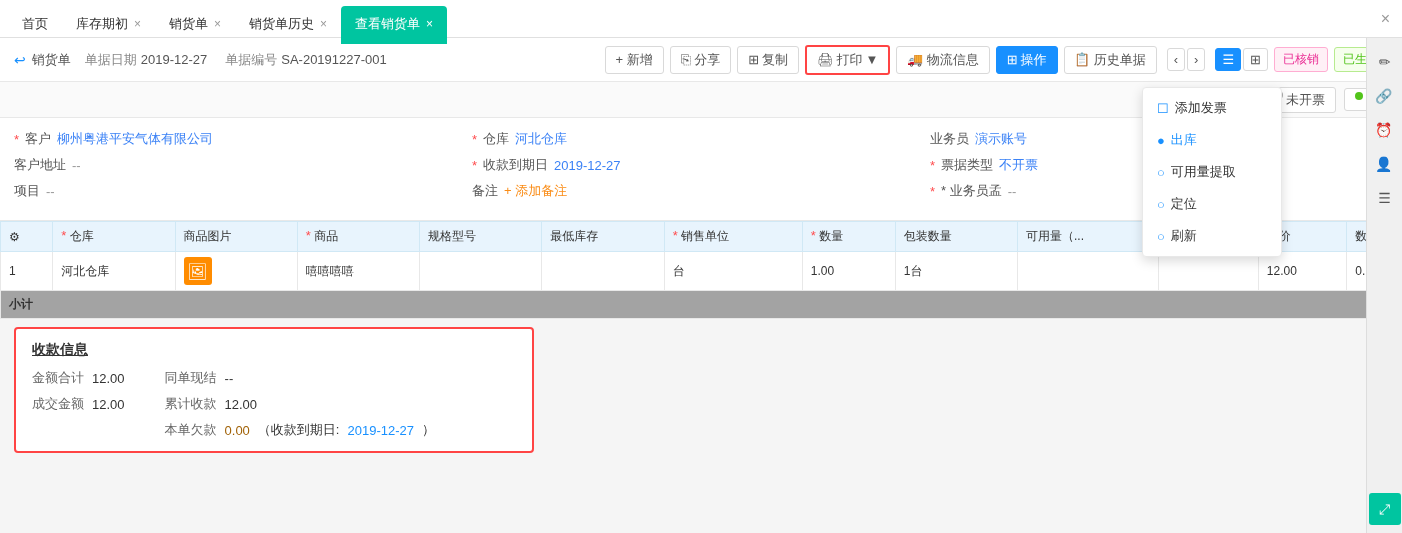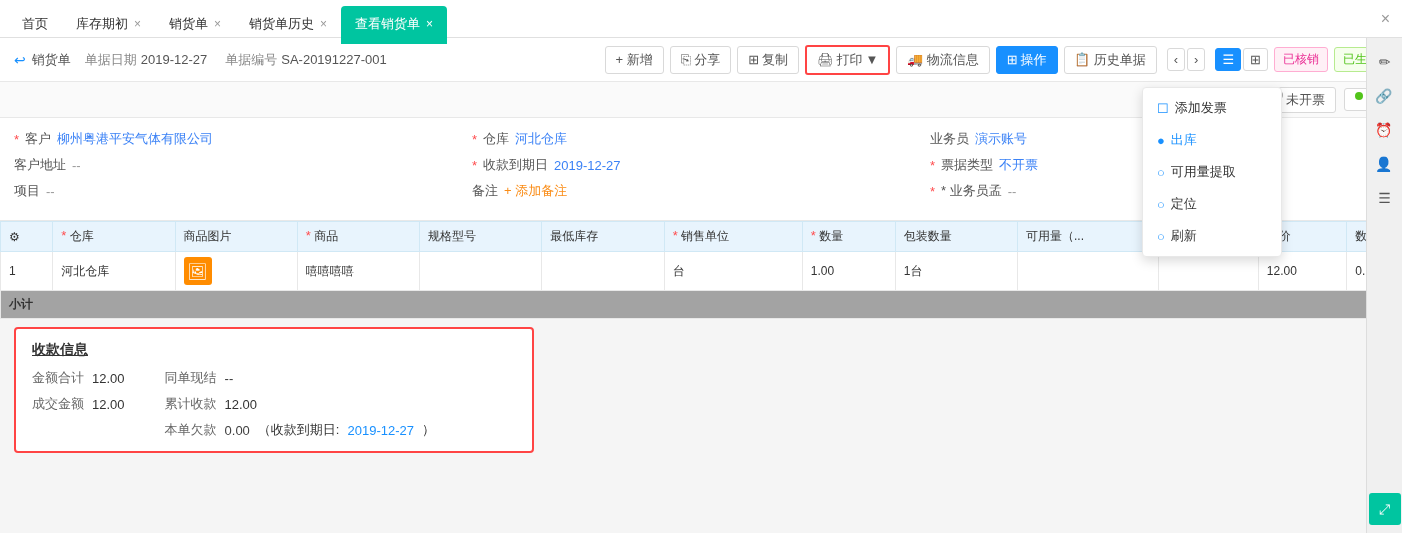--- a/index.html
+++ b/index.html
@@ -110,21 +110,21 @@
     .payment-info {
       background: #fff; border: 2px solid #ff4444; border-radius: 4px;
       margin: 8px 14px; padding: 12px 16px; width: 520px;
     }
     .payment-title { font-weight: bold; color: #333; margin-bottom: 10px; font-size: 14px; text-decoration: underline; }
     .payment-rows { display: flex; gap: 40px; }
     .payment-col { display: flex; flex-direction: column; gap: 8px; }
     .payment-row { display: flex; align-items: center; gap: 8px; }
     .payment-row .p-label { color: #666; white-space: nowrap; }
     .payment-row .p-value { color: #333; }
-    .payment-row .p-value.red { color: #404040; }
+    .payment-row .p-value.red { color: #a16207; }
     .payment-row .p-value.date { color: #1890ff; }
 
     
     .dropdown-menu {
       position: fixed; top: 87px; right: 120px;
       background: #fff; border: 1px solid #e8e8e8; border-radius: 4px;
       box-shadow: 0 4px 12px rgba(0,0,0,0.15); z-index: 999;
       min-width: 140px; padding: 4px 0;
     }
     .dropdown-item {

